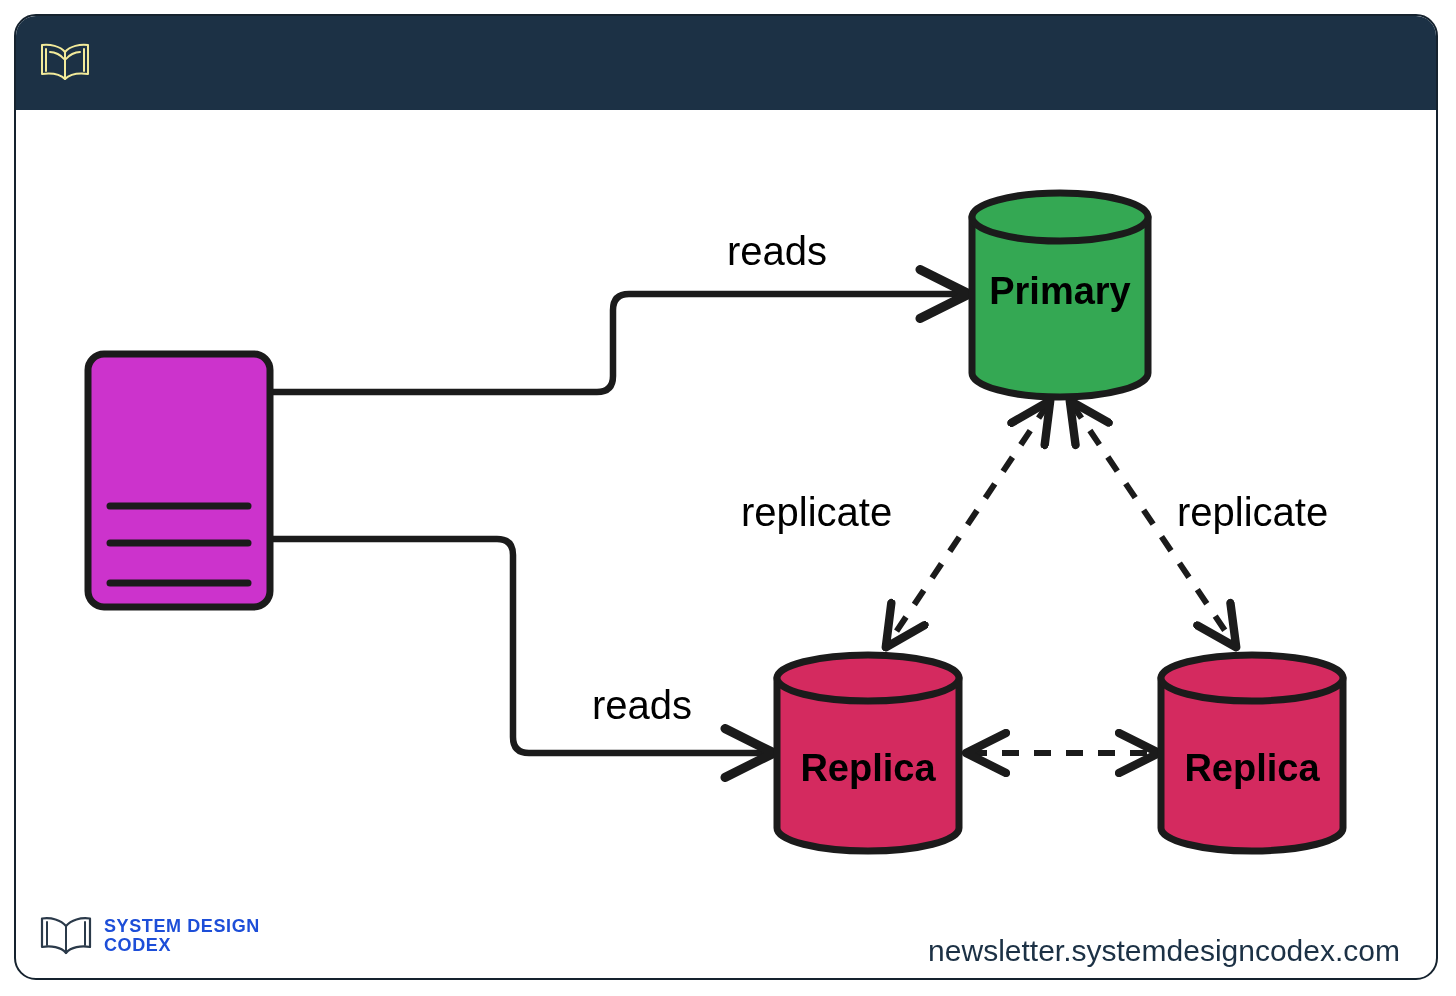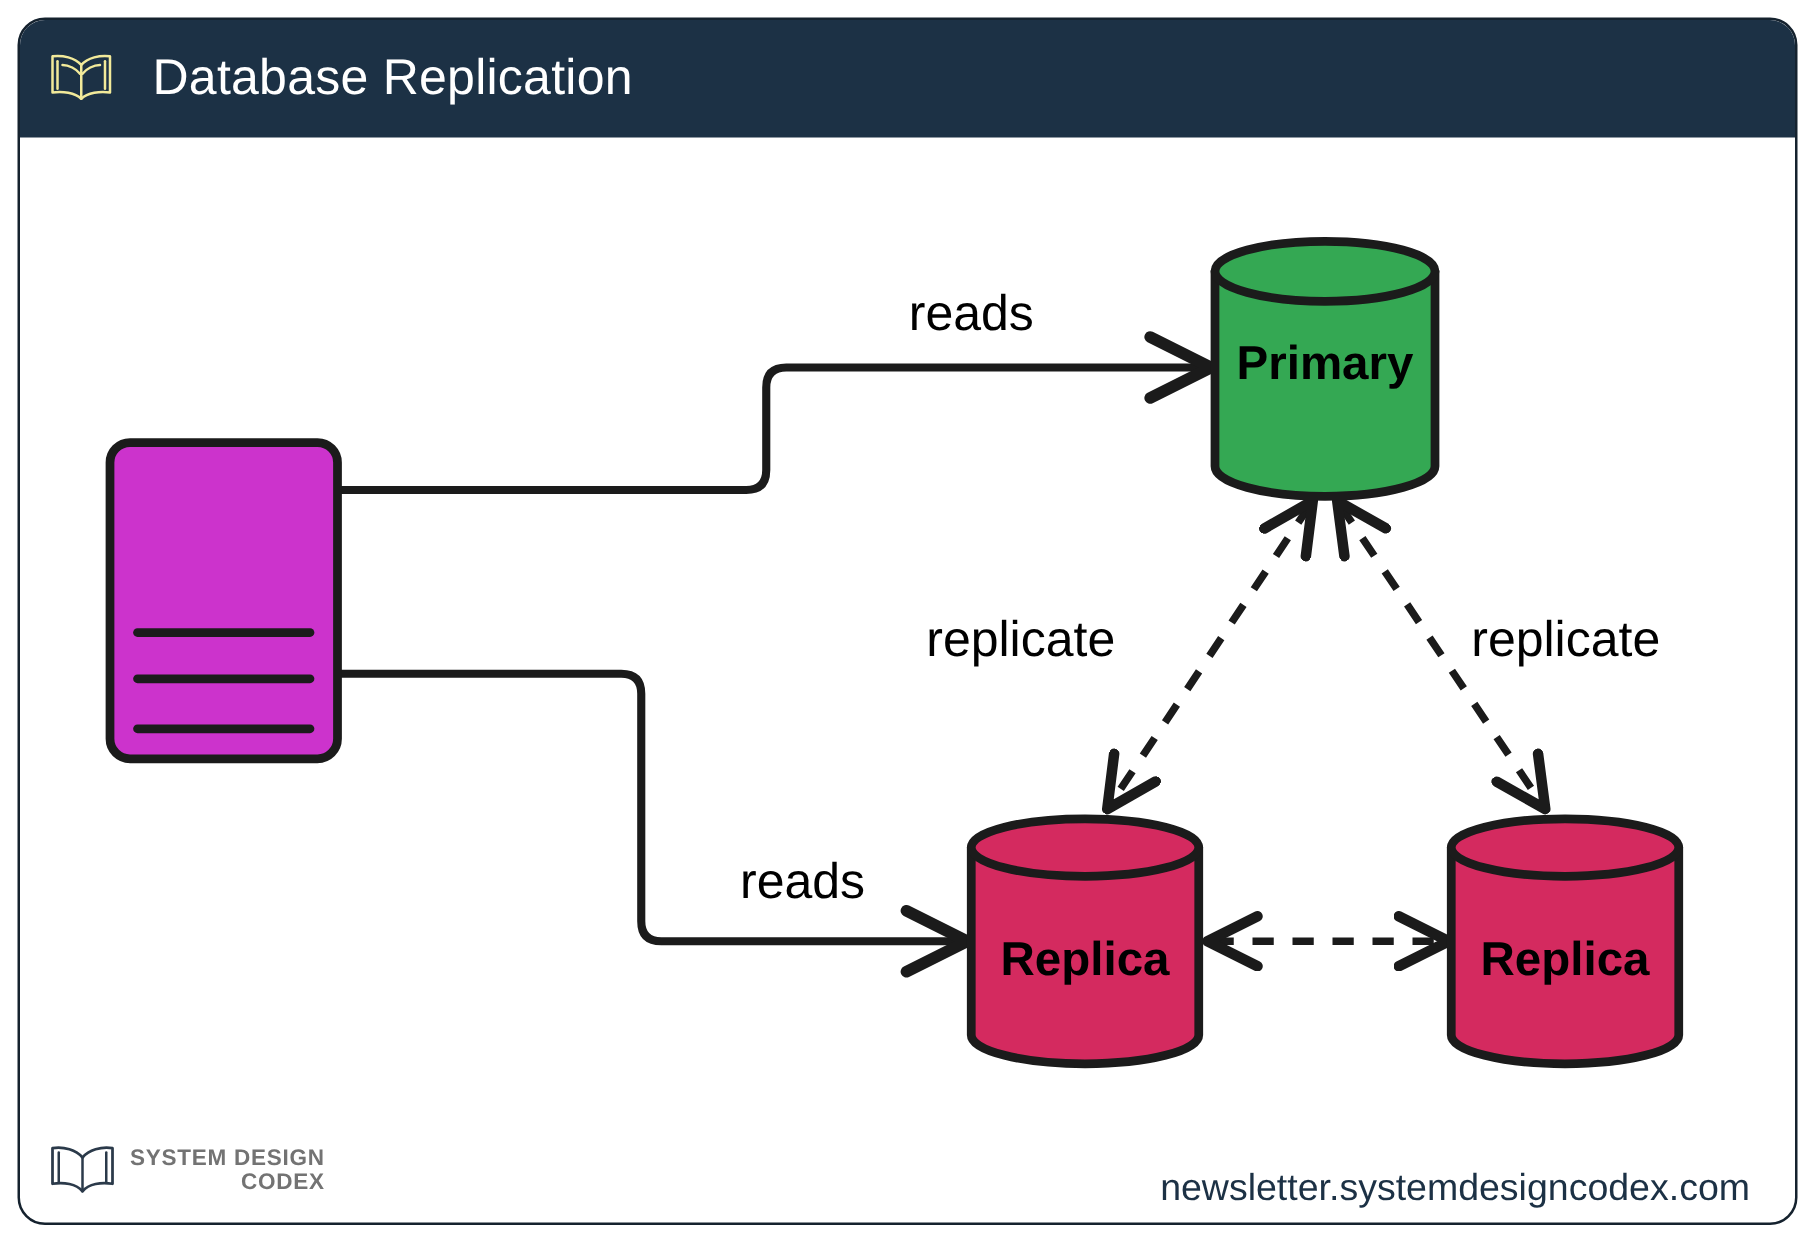--- a/index.html
+++ b/index.html
@@ -86,27 +86,27 @@
     width: 56px;
     height: 44px;
     flex: none;
     display: block;
   }
   #footer-logo-text {
     margin-left: 10px;
     line-height: 1.05;
   }
   #footer-logo-text div {
-    color: #737373;
+    color: #1d4ed8;
     font-weight: bold;
     font-size: 18px;
     letter-spacing: 0.6px;
   }
   #footer-logo-line2 {
-    text-align: right;
+    text-align: left;
   }
   #footer-url {
     position: absolute;
     right: 36px;
     top: 918px;
     color: #1c3145;
     font-size: 30px;
     white-space: nowrap;
   }
 </style>
@@ -119,21 +119,20 @@
     <svg id="header-book" viewBox="0 0 54 44">
       <g fill="none" stroke="#f2ea9a" stroke-width="2" stroke-linejoin="round" stroke-linecap="round">
         <path d="M27 12 C22 6, 12 4, 4 5 L4 34 C12 33, 22 34, 27 39 C32 34, 42 33, 50 34 L50 5 C42 4, 32 6, 27 12 Z"></path>
         <path d="M27 12 L27 39"></path>
         <path d="M8 9 L8 31"></path>
         <path d="M46 9 L46 31"></path>
         <path d="M12 12 C17 12, 23 15, 26 19"></path>
         <path d="M42 12 C37 12, 31 15, 28 19"></path>
       </g>
     </svg>
-    <div id="header-title">Database Replication</div>
   </div>
 
   <svg id="canvas" viewBox="0 0 1424 966">
     <defs>
       <marker id="arw" viewBox="0 0 12 12" refX="10" refY="6" markerWidth="9" markerHeight="9" orient="auto-start-reverse">
         <path d="M1 1 L11 6 L1 11" fill="none" stroke="#1b1b1b" stroke-width="1.9" stroke-linecap="round" stroke-linejoin="round"></path>
       </marker>
       <marker id="arwS" viewBox="0 0 12 12" refX="10" refY="6" markerWidth="8" markerHeight="8" orient="auto-start-reverse">
         <path d="M1 1 L11 6 L1 11" fill="none" stroke="#1b1b1b" stroke-width="2.1" stroke-linecap="round" stroke-linejoin="round"></path>
       </marker>

